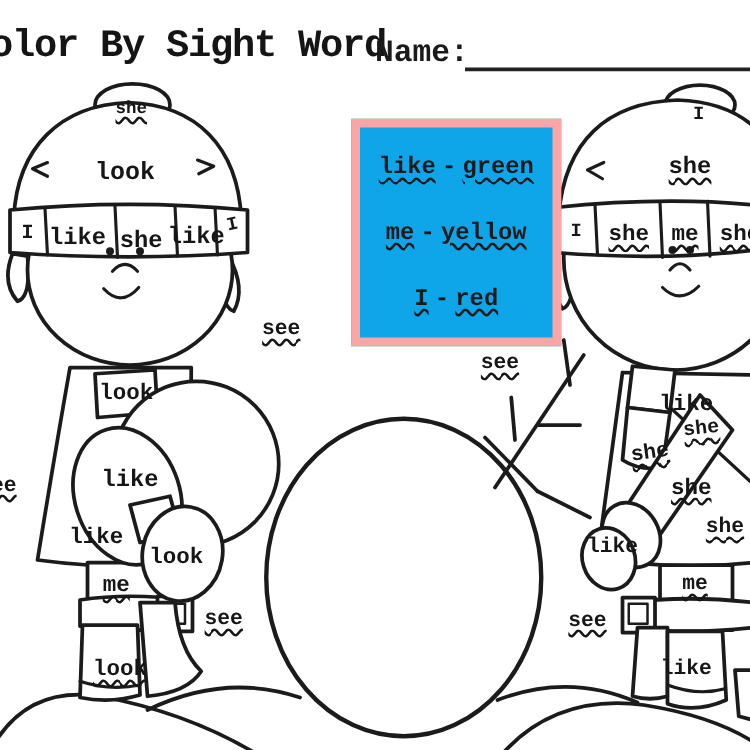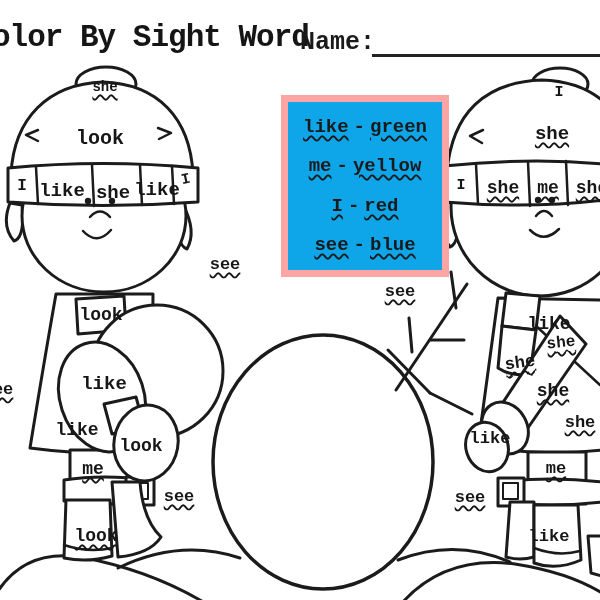--- a/index.html
+++ b/index.html
@@ -132,23 +132,20 @@
   <div class="legend">
     <div class="legend-row">
       <span class="wavy">like</span><span class="dash">-</span><span class="wavy">green</span>
     </div>
     <div class="legend-row">
       <span class="wavy">me</span><span class="dash">-</span><span class="wavy">yellow</span>
     </div>
     <div class="legend-row">
       <span class="wavy">I</span><span class="dash">-</span><span class="wavy">red</span>
     </div>
-    <div class="legend-row">
-      <span class="wavy">see</span><span class="dash">-</span><span class="wavy">blue</span>
-    </div>
   </div>
 
   <span class="word wavy" style="left:105px;top:87px;font-size:14px;">she</span>
   <span class="word" style="left:100px;top:139px;font-size:20px;">look</span>
   <span class="word" style="left:22px;top:186px;font-size:16px;">I</span>
   <span class="word" style="left:62px;top:191px;font-size:19px;">like</span>
   <span class="word" style="left:113px;top:193px;font-size:19px;">she</span>
   <span class="word" style="left:157px;top:190px;font-size:19px;">like</span>
   <span class="word" style="left:186px;top:180px;font-size:15px;transform:translate(-50%,-50%) rotate(-12deg);">I</span>
   <span class="word" style="left:101px;top:315px;font-size:18px;">look</span>

